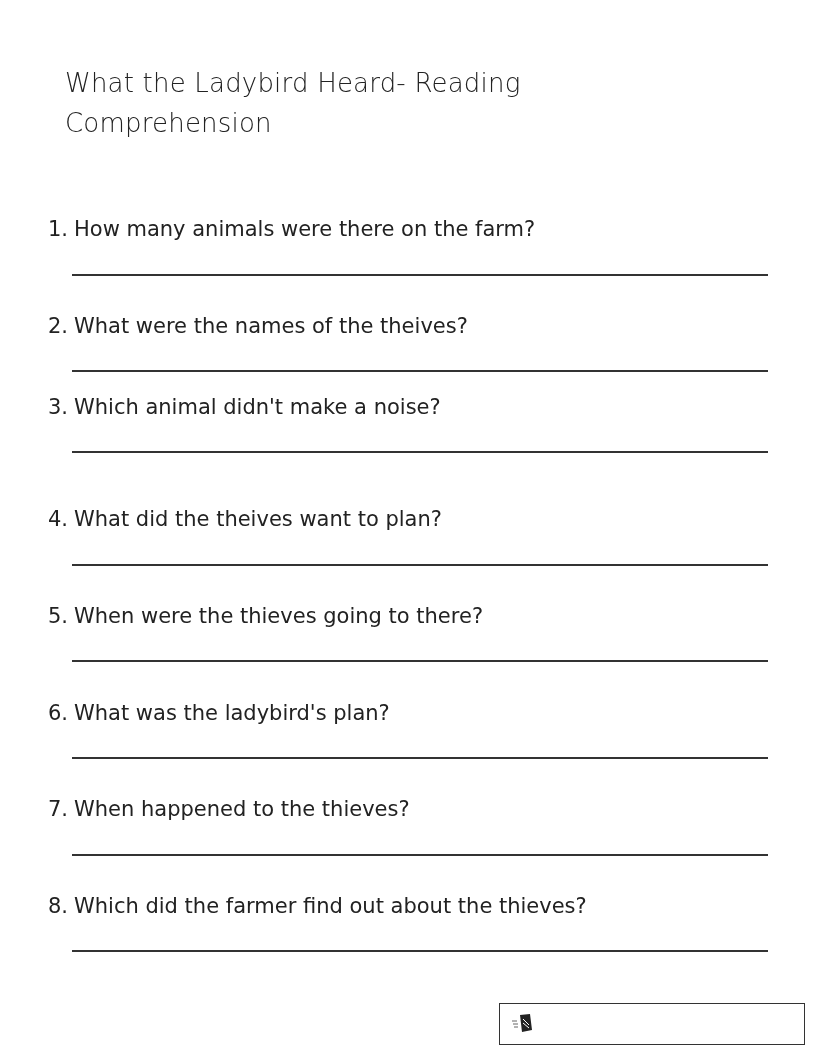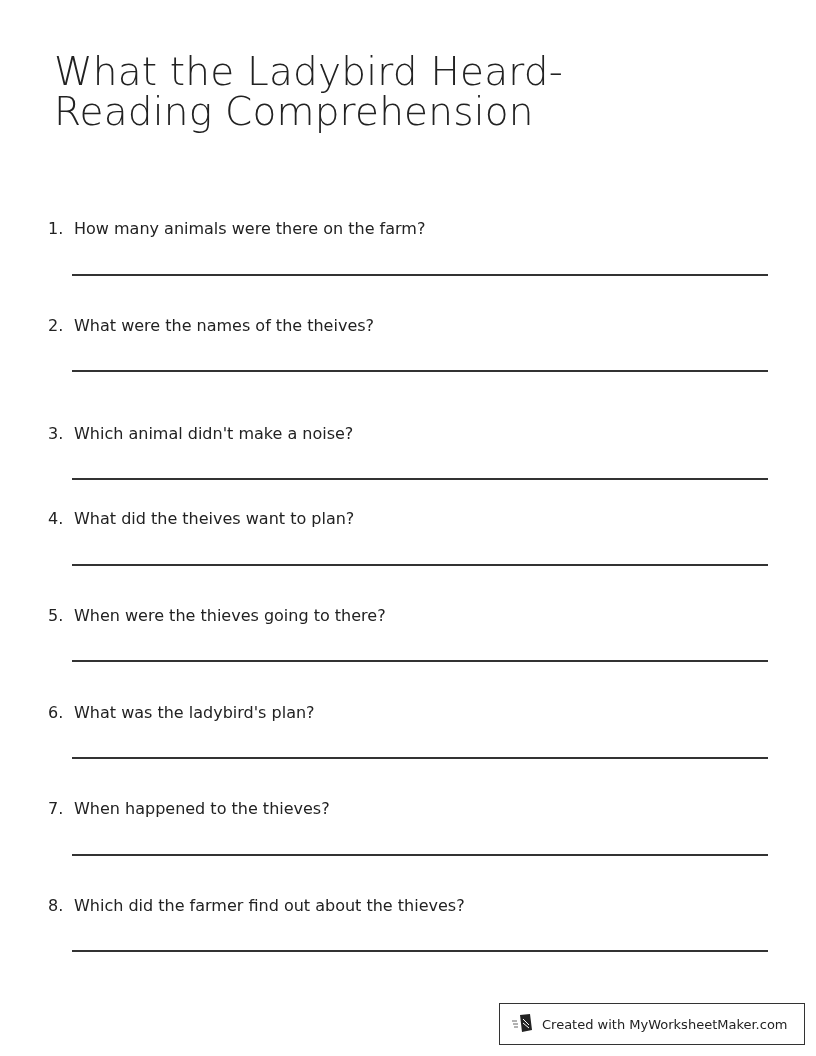--- a/index.html
+++ b/index.html
@@ -1,43 +1,43 @@
 <!DOCTYPE html>
 <html><head>
 <meta charset="utf-8">
 <style>
   html, body { margin:0; padding:0; background:#fff; }
   body { width:816px; height:1056px; position:relative; overflow:hidden;
          font-family:"DejaVu Sans", sans-serif; color:#222; }
   .title { position:absolute; left:48px; top:46px; width:640px;
-           font-size:39px; line-height:40px; font-weight:300; color:#222;
-           letter-spacing:0.2px; margin:6px; }
+           font-size:26px; line-height:40px; font-weight:300; color:#222;
+           letter-spacing:0.2px; margin:17px; }
   .q { position:absolute; left:48px; width:720px; }
-  .q-text { font-size:16px; line-height:22px; color:#222; white-space:nowrap; }
+  .q-text { font-size:21px; line-height:22px; color:#222; white-space:nowrap; }
   .q-num { display:inline-block; width:26px; }
   .q-line { position:absolute; left:24px; width:696px; height:2px; background:#333; }
   .footer { position:absolute; left:499px; top:1003px; width:306px; height:42px;
             border:1.5px solid #333; box-sizing:border-box; display:flex; align-items:center;
             padding-left:12px; font-family:"DejaVu Sans", sans-serif; font-size:13px; color:#222; }
   .footer svg { margin-right:8px; }
 </style>
 </head>
 <body>
 
 <h1 class="title">What the Ladybird Heard- Reading Comprehension</h1>
 
 <div class="q" style="top:218px">
   <div class="q-text"><span class="q-num">1.</span><span>How many animals were there on the farm?</span></div>
   <div class="q-line" style="top:56px"></div>
 </div>
 <div class="q" style="top:315px">
   <div class="q-text"><span class="q-num">2.</span><span>What were the names of the theives?</span></div>
   <div class="q-line" style="top:55px"></div>
 </div>
-<div class="q" style="top:423px">
+<div class="q" style="top:396px">
   <div class="q-text"><span class="q-num">3.</span><span>Which animal didn't make a noise?</span></div>
   <div class="q-line" style="top:55px"></div>
 </div>
 <div class="q" style="top:508px">
   <div class="q-text"><span class="q-num">4.</span><span>What did the theives want to plan?</span></div>
   <div class="q-line" style="top:56px"></div>
 </div>
 <div class="q" style="top:605px">
   <div class="q-text"><span class="q-num">5.</span><span>When were the thieves going to there?</span></div>
   <div class="q-line" style="top:55px"></div>
@@ -59,14 +59,13 @@
   <span>
     <svg width="22" height="20" viewBox="0 0 22 20">
       <line x1="0" y1="8" x2="5" y2="8" stroke="#666" stroke-width="1"></line>
       <line x1="1" y1="11" x2="6" y2="11" stroke="#666" stroke-width="1"></line>
       <line x1="2" y1="14" x2="6" y2="14" stroke="#666" stroke-width="1"></line>
       <polygon points="8,2 18,1 20,17 10,19" fill="#222"></polygon>
       <line x1="11" y1="6" x2="17" y2="12" stroke="#fff" stroke-width="1"></line>
       <line x1="11" y1="10" x2="17" y2="15" stroke="#fff" stroke-width="1"></line>
     </svg>
   </span>
-  <span>Created with MyWorksheetMaker.com</span>
 </div>
 
 </body></html>

